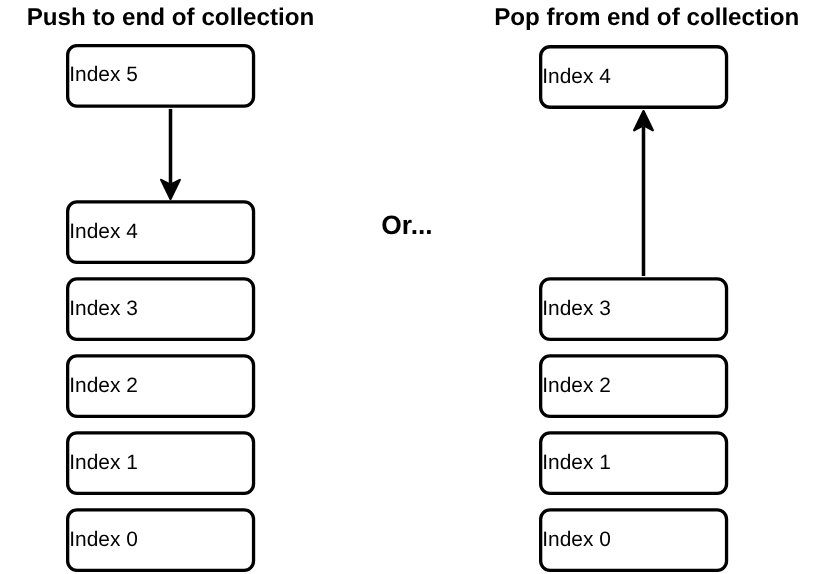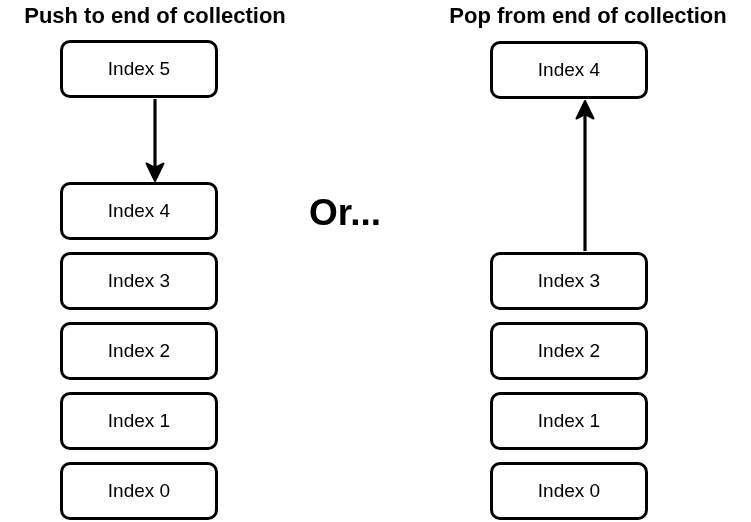--- a/index.html
+++ b/index.html
@@ -29,49 +29,50 @@
     font-size: 22px;
     font-weight: bold;
     color: var(--text);
     letter-spacing: 0px;
     white-space: nowrap;
   }
   .col-title.left  { left: -10px; }
   .col-title.right { left: 423px; }
   .node {
     position: absolute;
-    width: 158px;
+    width: 172px;
     height: 58px;
     background: var(--fill);
     border: 3px solid var(--stroke);
     border-radius: 10px;
     display: flex;
     align-items: center;
-    justify-content: center;
+    justify-content: flex-start;
     font-size: 19px;
     color: var(--text);
   }
   
   .push-src   { left: 60px; top: 40px; }
   .l-stack-0  { left: 60px; top: 182px; }
   .l-stack-1  { left: 60px; top: 252px; }
   .l-stack-2  { left: 60px; top: 322px; }
   .l-stack-3  { left: 60px; top: 392px; }
   .l-stack-4  { left: 60px; top: 462px; }
   
   .pop-dst    { left: 490px; top: 41px; }
   .r-stack-0  { left: 490px; top: 252px; }
   .r-stack-1  { left: 490px; top: 322px; }
   .r-stack-2  { left: 490px; top: 392px; }
   .r-stack-3  { left: 490px; top: 462px; }
   .or-label {
     position: absolute;
     left: 309px; top: 192px;
     width: 122px;
-    font-size: 37px;
+    text-align: center;
+    font-size: 24px;
     font-weight: bold;
     color: var(--text);
   }
   .arrow-layer {
     position: absolute;
     left: 0; top: 0;
     width: 751px; height: 522px;
     pointer-events: none;
   }
 </style>

